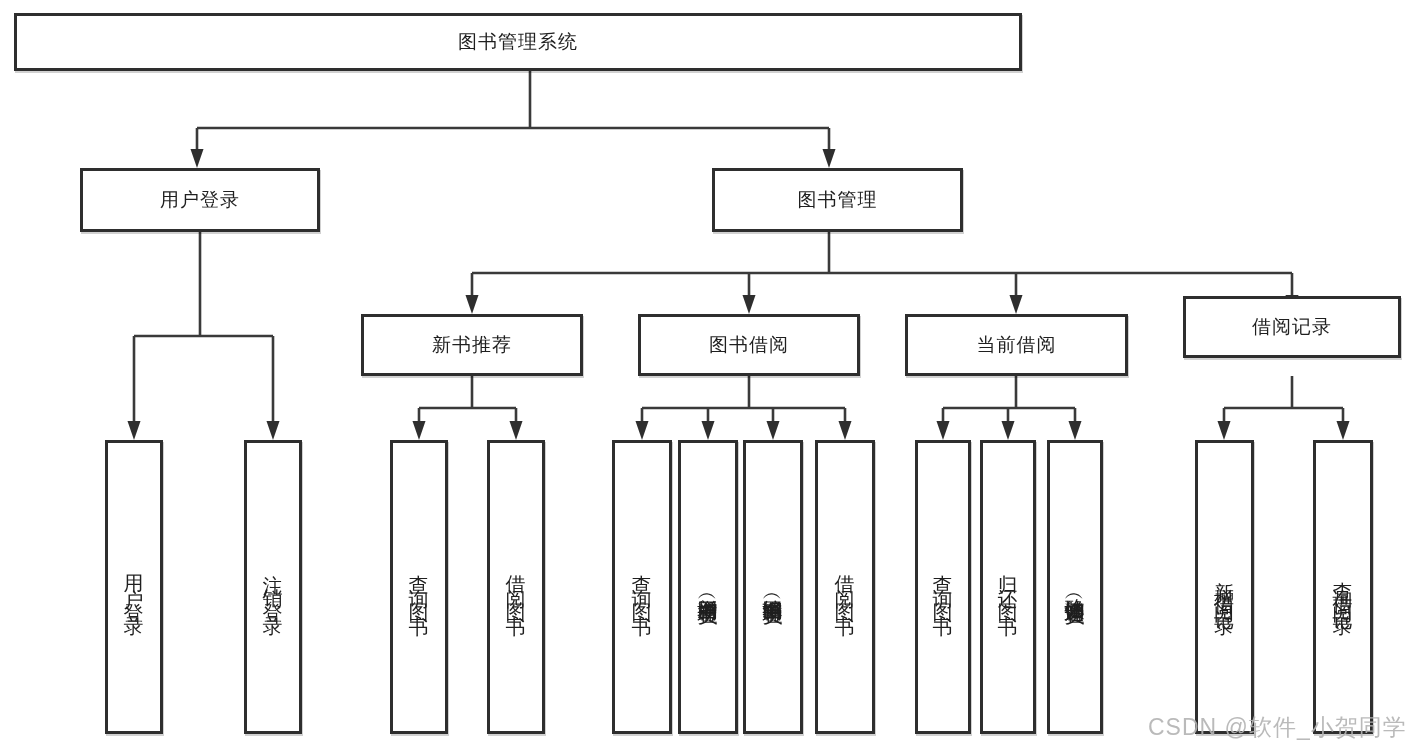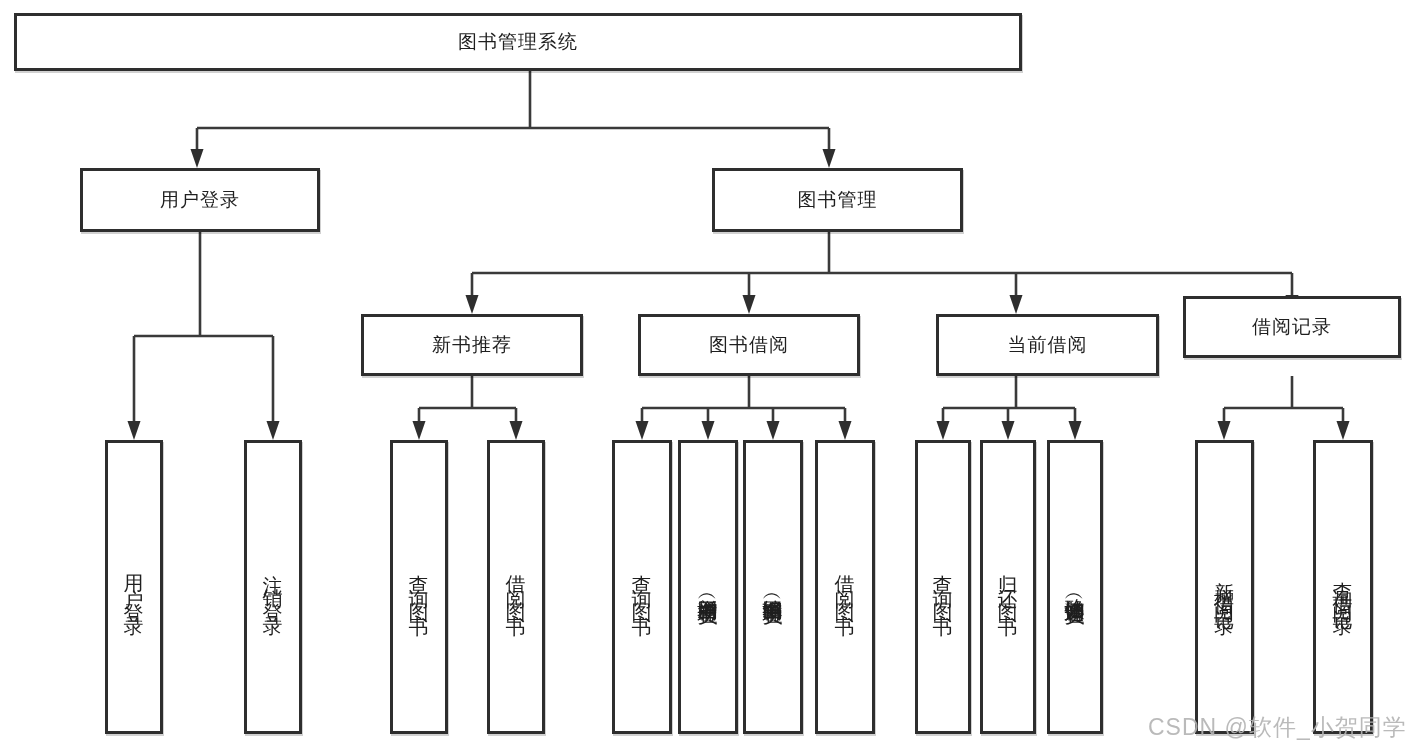--- a/index.html
+++ b/index.html
@@ -123,21 +123,21 @@
   <div class="node hnode" style="left:712px;top:168px;width:251px;height:64px;">
     <span>图书管理</span>
   </div>
 
   <div class="node hnode" style="left:361px;top:314px;width:222px;height:62px;">
     <span>新书推荐</span>
   </div>
   <div class="node hnode" style="left:638px;top:314px;width:222px;height:62px;font-family:Liberation Serif, serif;">
     <span>图书借阅</span>
   </div>
-  <div class="node hnode" style="left:936px;top:314px;width:223px;height:62px;">
+  <div class="node hnode" style="left:905px;top:314px;width:223px;height:62px;">
     <span>当前借阅</span>
   </div>
   <div class="node hnode" style="left:1183px;top:296px;width:218px;height:62px;">
     <span>借阅记录</span>
   </div>
 
   <div class="node vnode vt-loose" style="left:105px;top:440px;width:58px;height:294px;">
     <span class="vtext">用户登录</span>
   </div>
   <div class="node vnode vt-loose" style="left:244px;top:440px;width:58px;height:294px;">

